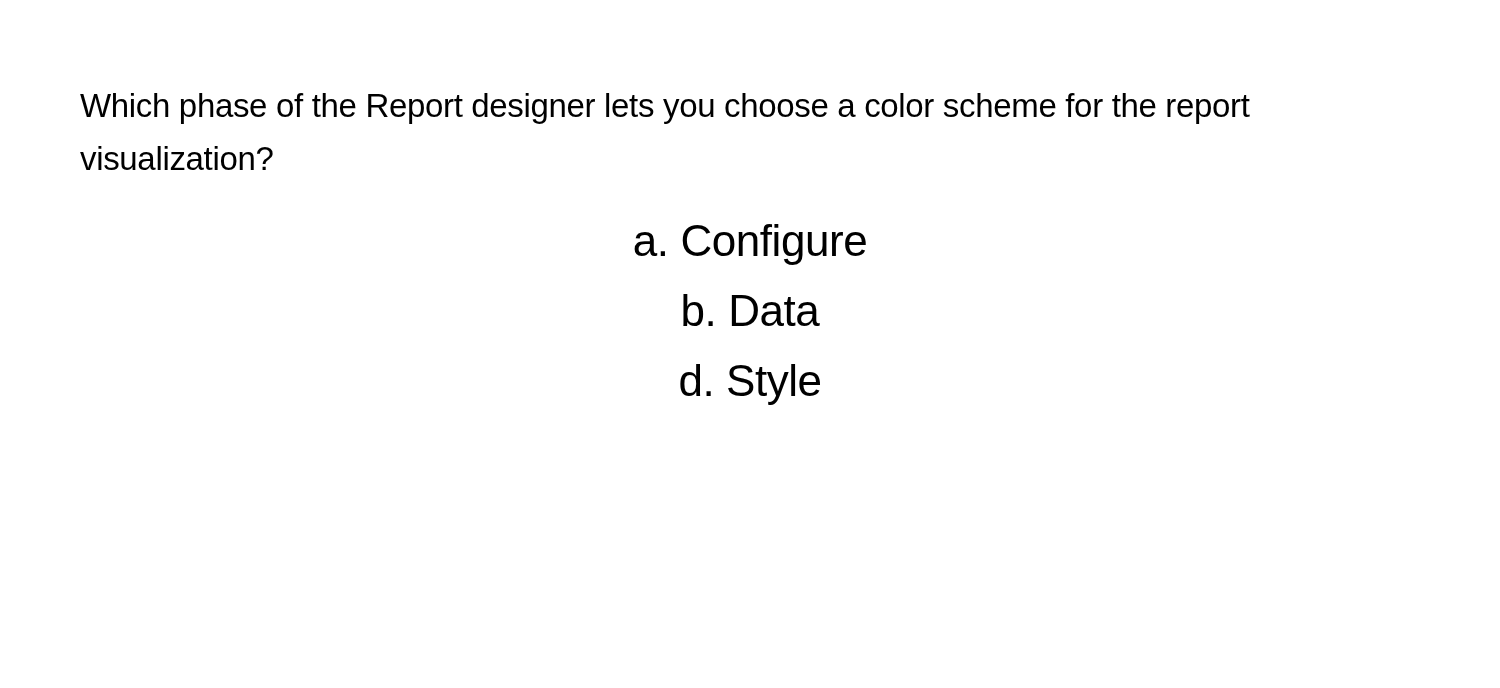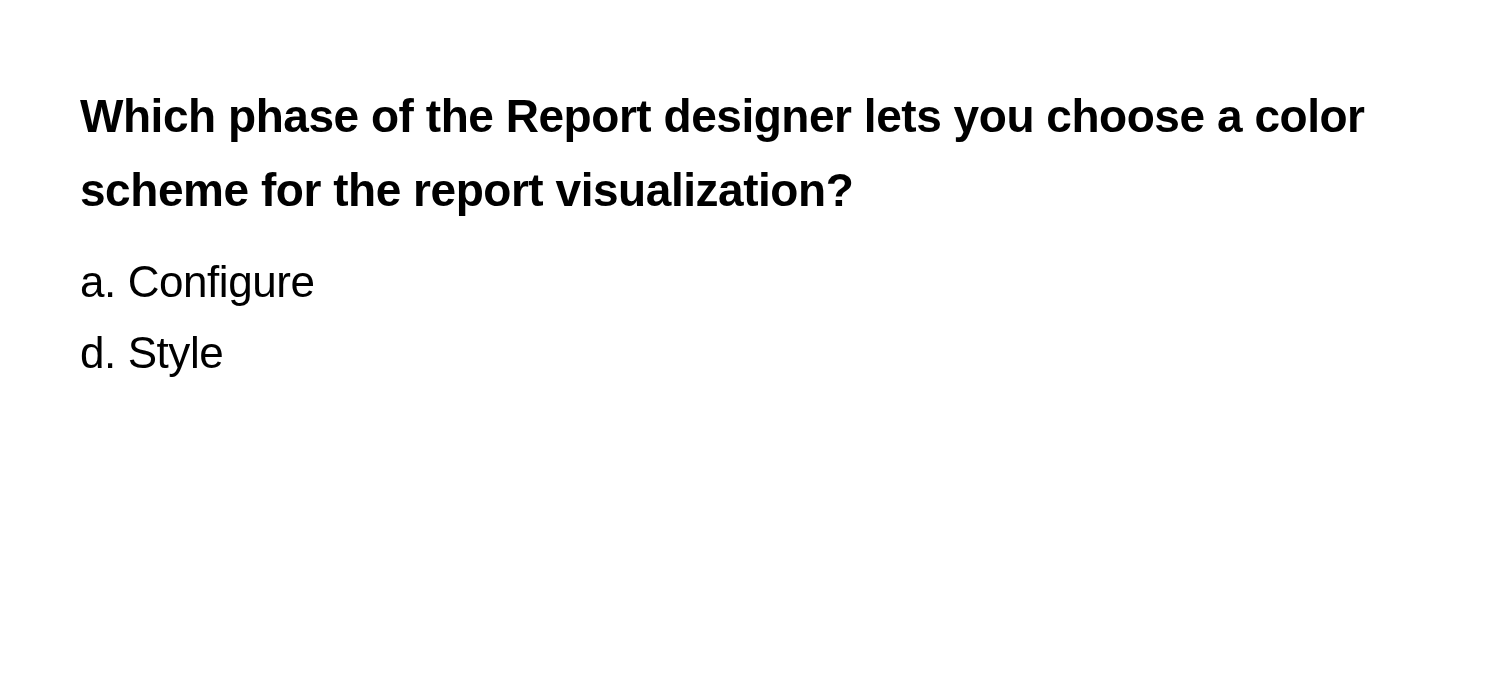--- a/index.html
+++ b/index.html
@@ -9,28 +9,29 @@
     }
     body {
       width: 1500px;
       height: 688px;
       background: #ffffff;
       font-family: -apple-system, BlinkMacSystemFont, "Segoe UI", Helvetica, Arial, sans-serif;
       padding: 80px 80px 0 80px;
       color: #000000;
     }
     .question-text {
-      font-size: 46px;
+      font-size: 33px;
       line-height: 1.6;
-      font-weight: 700;
+      font-weight: 400;
       margin-bottom: 20px;
       letter-spacing: -0.01em;
     }
     .options-list {
       list-style: none;
+      text-align: center;
     }
     .option-item {
       font-size: 44px;
       line-height: 1.6;
       font-weight: 400;
       letter-spacing: -0.01em;
     }
     .option-letter {
       display: inline;
     }
@@ -43,18 +44,23 @@
 
 <div class="question-container">
   <p class="question-text">Which phase of the Report designer lets you choose a color scheme for the report visualization?</p>
   <ul class="options-list">
     <li class="option-item">
       <span class="option-letter">a.</span>
       <span> </span>
       <span class="option-text">Configure</span>
     </li>
     <li class="option-item">
+      <span class="option-letter">b.</span>
+      <span> </span>
+      <span class="option-text">Data</span>
+    </li>
+    <li class="option-item">
       <span class="option-letter">d.</span>
       <span> </span>
       <span class="option-text">Style</span>
     </li>
   </ul>
 </div>
 
 </body></html>

